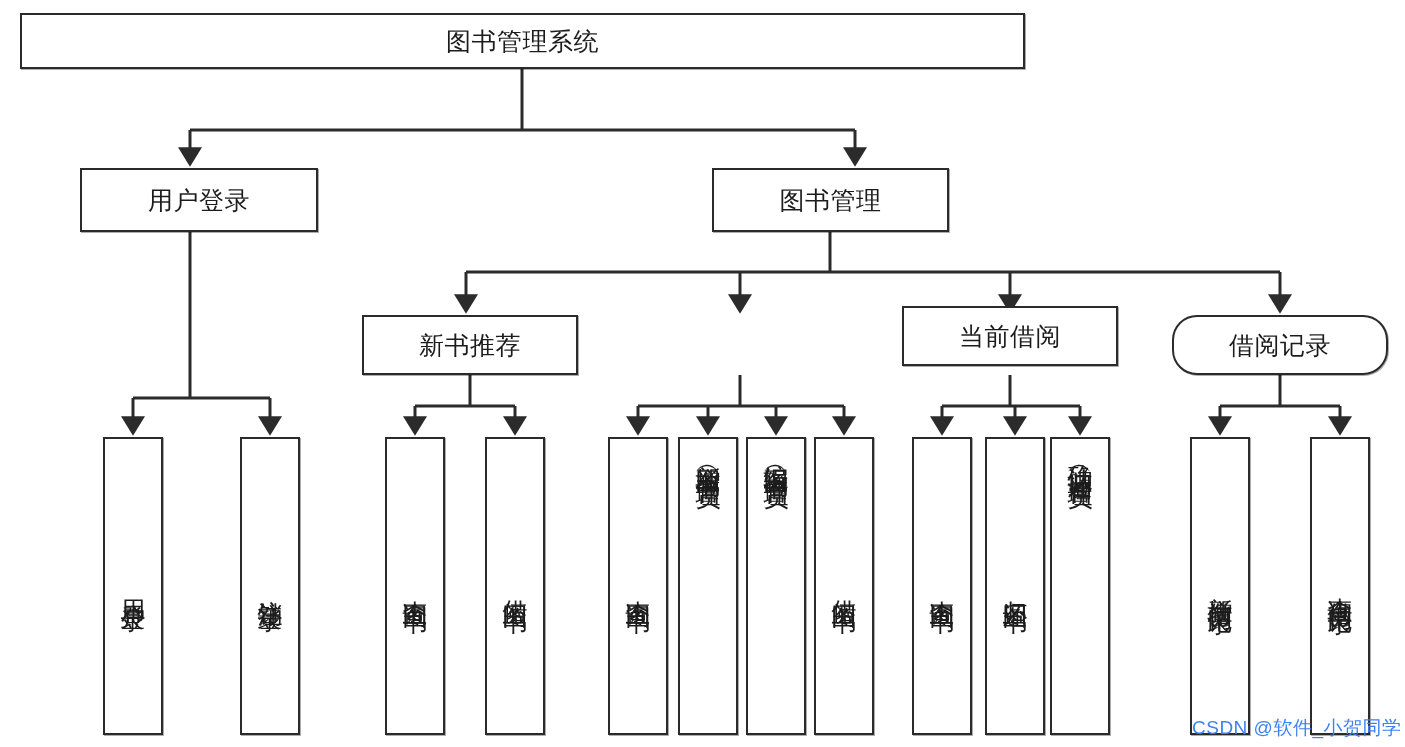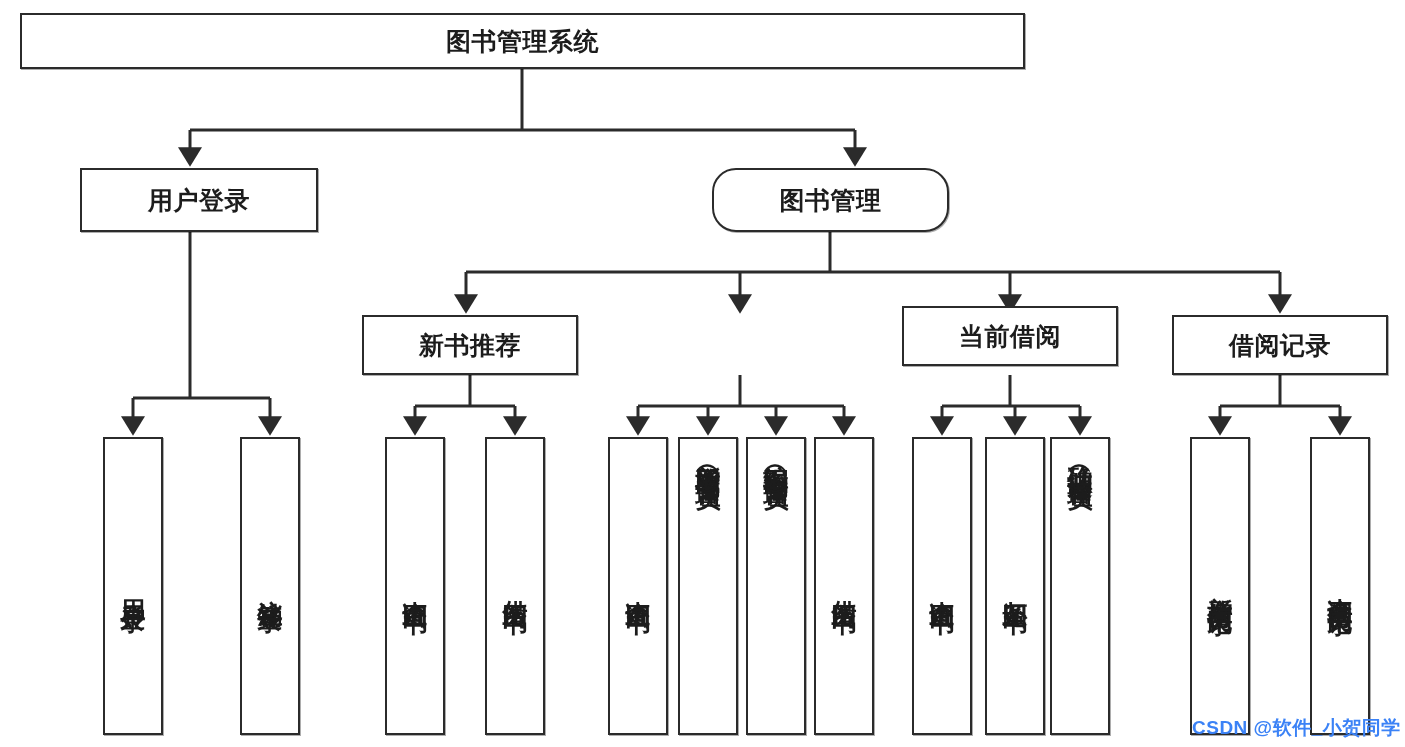--- a/index.html
+++ b/index.html
@@ -7,21 +7,20 @@
     margin: 0; padding: 0;
     background: #ffffff;
     font-family: "Liberation Sans", "DejaVu Sans", sans-serif;
   }
   #canvas {
     position: relative;
     width: 1405px;
     height: 747px;
     background: #ffffff;
     overflow: hidden;
-    font-weight: bold;
   }
   svg.wires {
     position: absolute;
     left: 0; top: 0;
     width: 1405px; height: 747px;
     pointer-events: none;
   }
   .node {
     position: absolute;
     border: 2px solid #2b2b2b;
@@ -118,31 +117,31 @@
     </g>
   </svg>
 
   <div class="node horiz" style="left: 20px; top: 13px; width: 1005px; height: 56px;">
     <span class="lbl">图书管理系统</span>
   </div>
 
   <div class="node horiz" style="left: 80px; top: 168px; width: 238px; height: 64px;">
     <span class="lbl">用户登录</span>
   </div>
-  <div class="node horiz" style="left: 712px; top: 168px; width: 237px; height: 64px; border-radius: 24px;">
+  <div class="node horiz" style="left: 712px; top: 168px; width: 237px; height: 64px;">
     <span class="lbl">图书管理</span>
   </div>
 
   <div class="node horiz" style="left: 362px; top: 315px; width: 216px; height: 60px; text-align: right;">
     <span class="lbl">新书推荐</span>
   </div>
   <div class="node horiz" style="left: 902px; top: 306px; width: 216px; height: 60px;">
     <span class="lbl">当前借阅</span>
   </div>
-  <div class="node horiz" style="left: 1172px; top: 315px; width: 216px; height: 60px;">
+  <div class="node horiz" style="left: 1172px; top: 315px; width: 216px; height: 60px; border-radius: 25px;">
     <span class="lbl">借阅记录</span>
   </div>
 
   <div class="node vert center" style="left: 103px; top: 437px; width: 60px; height: 298px;">
     <span class="lbl">用户登录</span>
   </div>
   <div class="node vert center" style="left: 240px; top: 437px; width: 60px; height: 298px;">
     <span class="lbl">注销登录</span>
   </div>
   <div class="node vert center" style="left: 385px; top: 437px; width: 60px; height: 298px;">

